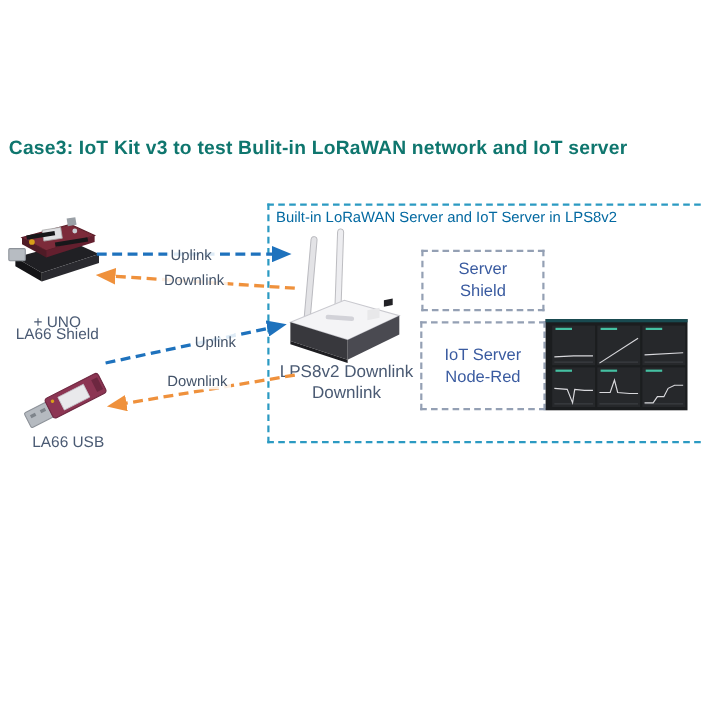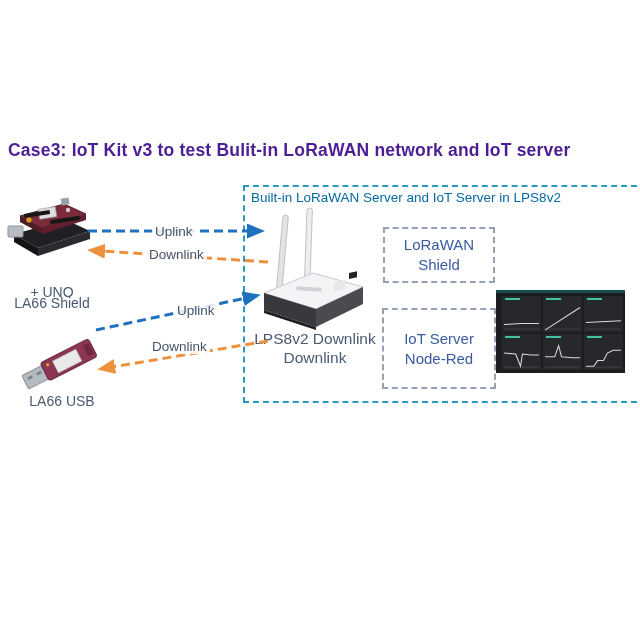--- a/index.html
+++ b/index.html
@@ -1,30 +1,30 @@
 <!DOCTYPE html>
 <html><head>
 <meta charset="utf-8">
 <style>
   html,body{margin:0;padding:0;background:#ffffff;}
   #stage{position:relative;width:640px;height:640px;background:#ffffff;overflow:hidden;
          font-family:"Liberation Sans", sans-serif;}
   .abs{position:absolute;}
 
-  #page-title{left:8px;top:124px;font-size:17.5px;font-weight:bold;color:#4c1d95;letter-spacing:.2px;white-space:nowrap;margin-top:16px;}
+  #page-title{left:8px;top:124px;font-size:17.5px;font-weight:bold;color:#0f766e;letter-spacing:.2px;white-space:nowrap;}
 
   
   #outer-box{left:243px;top:185px;width:404px;height:218px;border:2px dashed #2b9ac2;box-sizing:border-box;background:transparent;}
   #outer-box-heading{position:absolute;left:6px;top:3px;font-size:13.5px;color:#0369a1;white-space:nowrap;}
 
   
   .server-box{border:2px dashed #94a0b4;box-sizing:border-box;display:flex;flex-direction:column;
               align-items:center;justify-content:center;color:#3a5ba0;font-size:15px;line-height:20px;background:#fff;}
   #lorawan-box{left:383px;top:227px;width:112px;height:56px;}
-  #iot-box{left:382px;top:308px;width:114px;height:81px;}
+  #iot-box{left:382px;top:292px;width:114px;height:81px;}
 
   
   #dashboard{left:496px;top:290px;width:129px;height:83px;background:#1b1d1f;border-top:3px solid #194a50;
              box-sizing:border-box;display:grid;grid-template-columns:repeat(3,1fr);grid-template-rows:repeat(2,1fr);
              gap:2px;padding:3px 2px 3px 6px;z-index:3;}
   .dash-panel{background:#26282b;position:relative;overflow:hidden;}
   .panel-titlebar{position:absolute;left:3px;top:2px;width:15px;height:2px;background:#45c0a2;}
   .dash-panel svg{position:absolute;left:0;top:4px;width:100%;height:calc(100% - 4px);}
 
   
@@ -86,21 +86,21 @@
     <polygon points="66,106 113,84 113,101 66,124" fill="#4a4a51"></polygon>
     <rect x="84" y="97" width="11" height="9" fill="#e8e8ea" transform="skewY(-12)"></rect>
     <rect x="99" y="91" width="8" height="6" fill="#222226" transform="skewY(-12)"></rect>
     <rect x="46" y="84" width="26" height="4" rx="2" fill="#d2d2d8" transform="rotate(4 59 86)"></rect>
     <polygon points="14,107 66,124 66,127 14,110" fill="#1e1e22"></polygon>
   </svg>
   <div class="abs dev-label" style="left:245px;top:330px;width:140px;font-size:15.5px;">LPS8v2 Downlink</div>
   <div class="abs dev-label" style="left:245px;top:349px;width:140px;font-size:15.5px;">Downlink</div>
 
   <div class="abs server-box" id="lorawan-box">
-    <span>LoRaWAN</span>
+    <span>Server</span>
     <span>Shield</span>
   </div>
 
   <div class="abs server-box" id="iot-box">
     <span>IoT Server</span>
     <span>Node-Red</span>
   </div>
 
   <div class="abs" id="dashboard">
       <div class="dash-panel">

